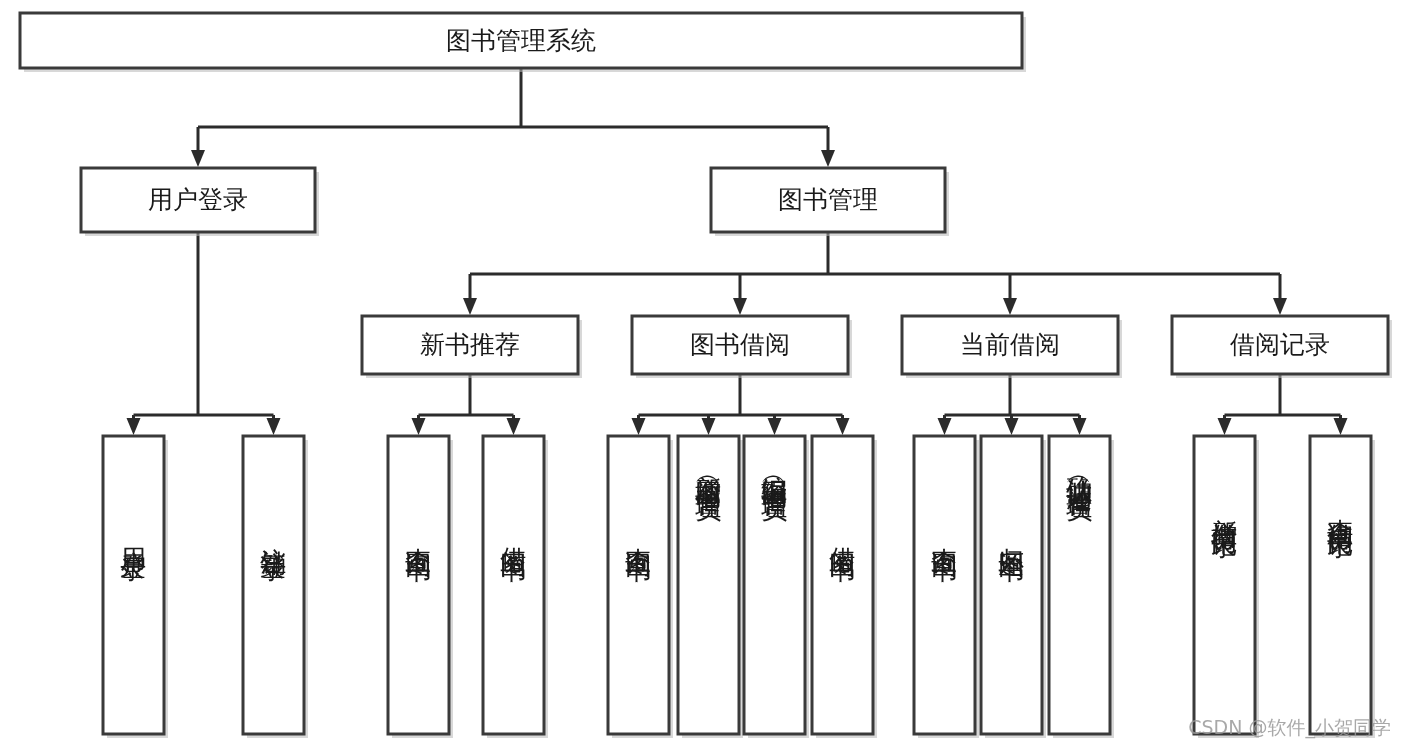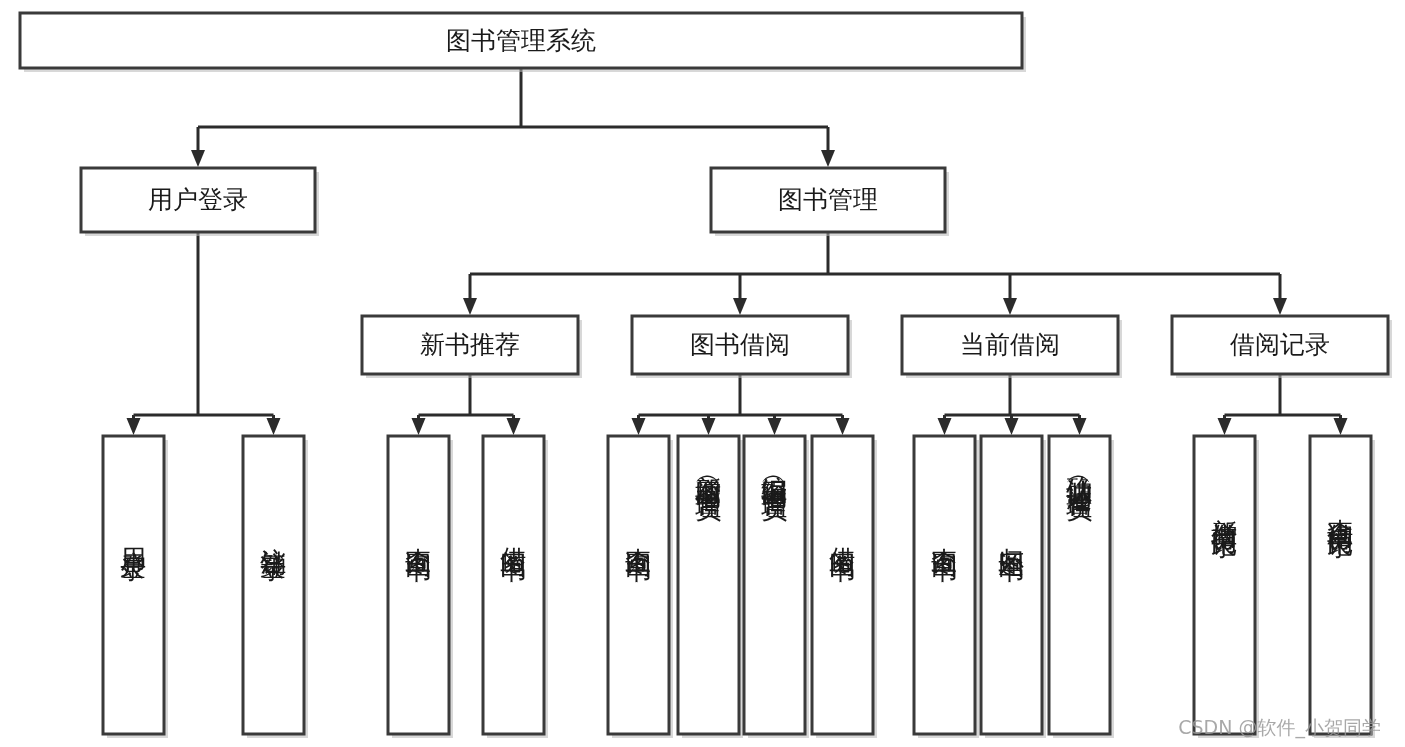--- a/index.html
+++ b/index.html
@@ -65,21 +65,21 @@
     text-orientation: upright;
     font-family: "DejaVu Sans", "Liberation Sans", sans-serif;
     font-size: 26px;
     line-height: 1.02;
     letter-spacing: 3px;
     color: #1a1a1a;
     white-space: nowrap;
   }
   .watermark {
     position: absolute;
-    right: 24px;
+    right: 14px;
     bottom: 6px;
     font-family: "DejaVu Sans", "Liberation Sans", sans-serif;
     font-size: 19px;
     color: #9a9a9a;
     opacity: 0.85;
     white-space: nowrap;
     pointer-events: none;
   }
 </style>
 </head>

